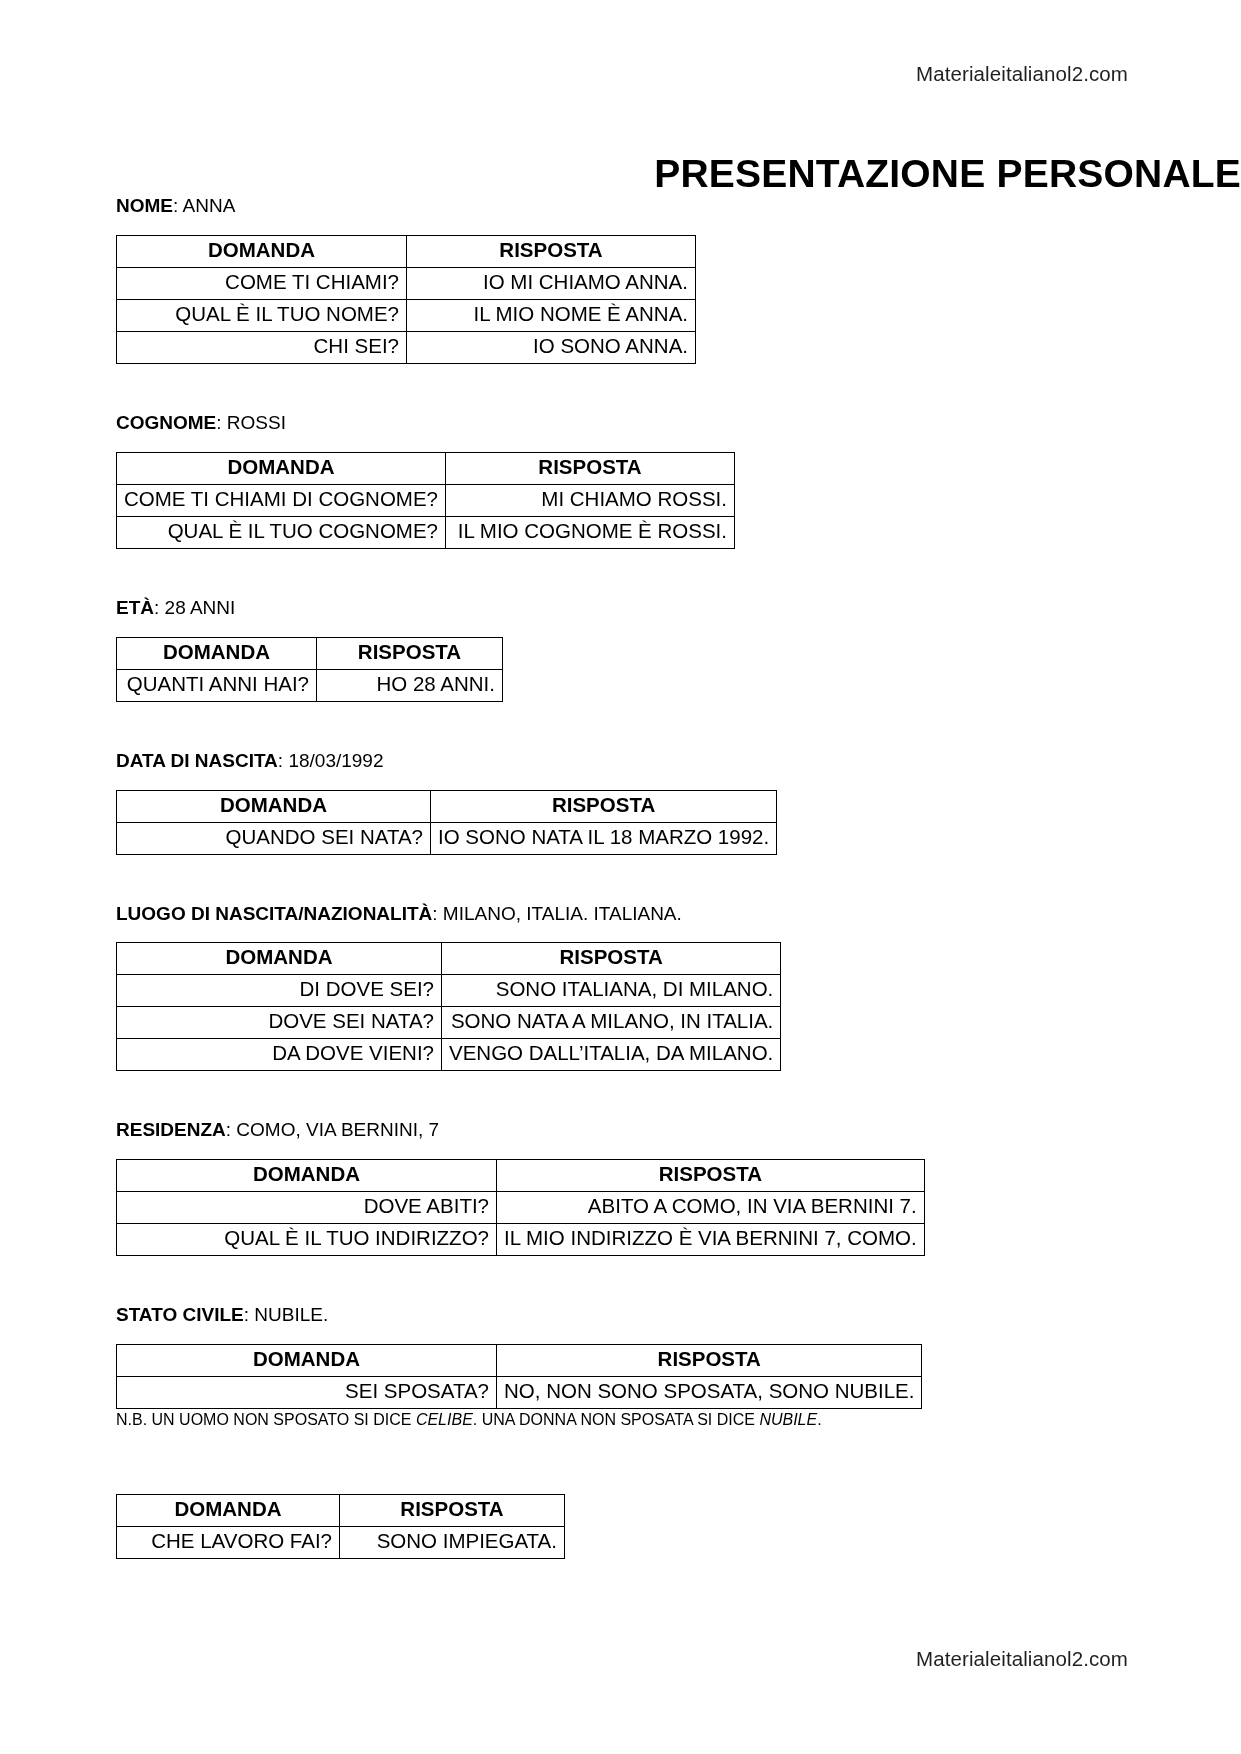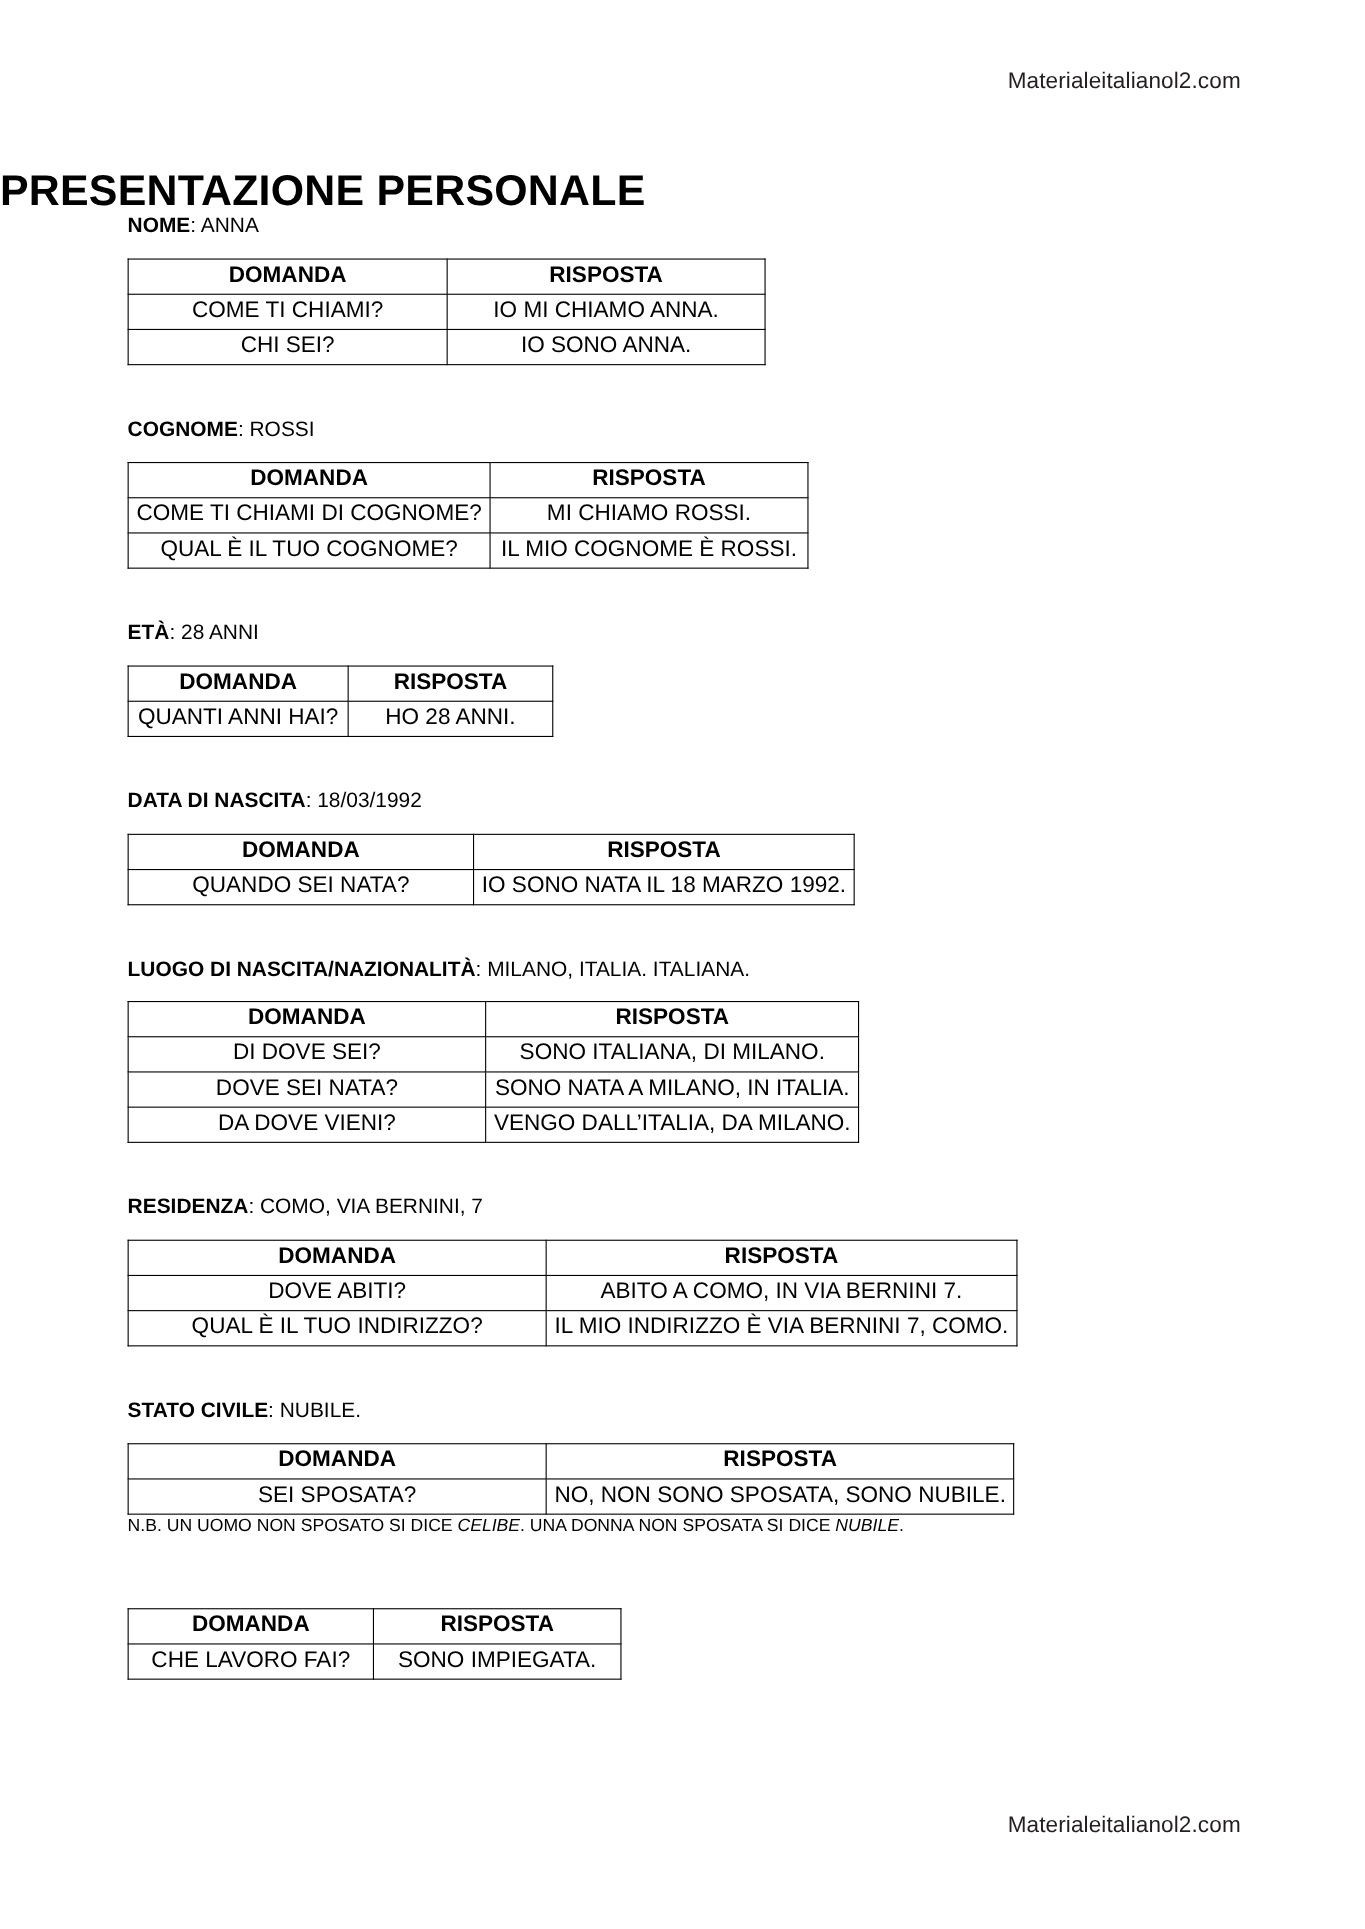--- a/index.html
+++ b/index.html
@@ -31,21 +31,21 @@
     right: 113px;
     font-size: 20.5px;
     letter-spacing: 0.1px;
     color: #231f20;
   }
   .doc-title {
     position: absolute;
     top: 126px;
     left: 0;
     width: 1241px;
-    text-align: left;
+    text-align: right;
     font-size: 39px;
     font-weight: bold;
     letter-spacing: 0.2px;
   }
   .content {
     position: absolute;
     top: 196px;
     left: 116px;
     width: 1010px;
   }
@@ -73,21 +73,21 @@
     line-height: 1.12;
     white-space: nowrap;
     vertical-align: middle;
     height: 25px;
   }
   table.qa th {
     text-align: center;
     font-weight: bold;
   }
   table.qa td {
-    text-align: center;
+    text-align: right;
     font-weight: normal;
   }
   .note {
     font-size: 16px;
     line-height: 1.15;
     white-space: nowrap;
   }
   .note i {
     font-style: italic;
   }
@@ -120,20 +120,24 @@
               <th>DOMANDA</th>
               <th>RISPOSTA</th>
             </tr>
           </thead>
           <tbody>
             <tr>
               <td>COME TI CHIAMI?</td>
               <td>IO MI CHIAMO ANNA.</td>
             </tr>
             <tr>
+              <td>QUAL È IL TUO NOME?</td>
+              <td>IL MIO NOME È ANNA.</td>
+            </tr>
+            <tr>
               <td>CHI SEI?</td>
               <td>IO SONO ANNA.</td>
             </tr>
           </tbody>
         </table>
         <div class="gap-sec"></div>
       </div>
       <div class="section">
         <div class="sec-label"><span class="key">COGNOME</span><span>: </span><span>ROSSI</span></div>
         <div class="gap-lbl-tbl"></div>

